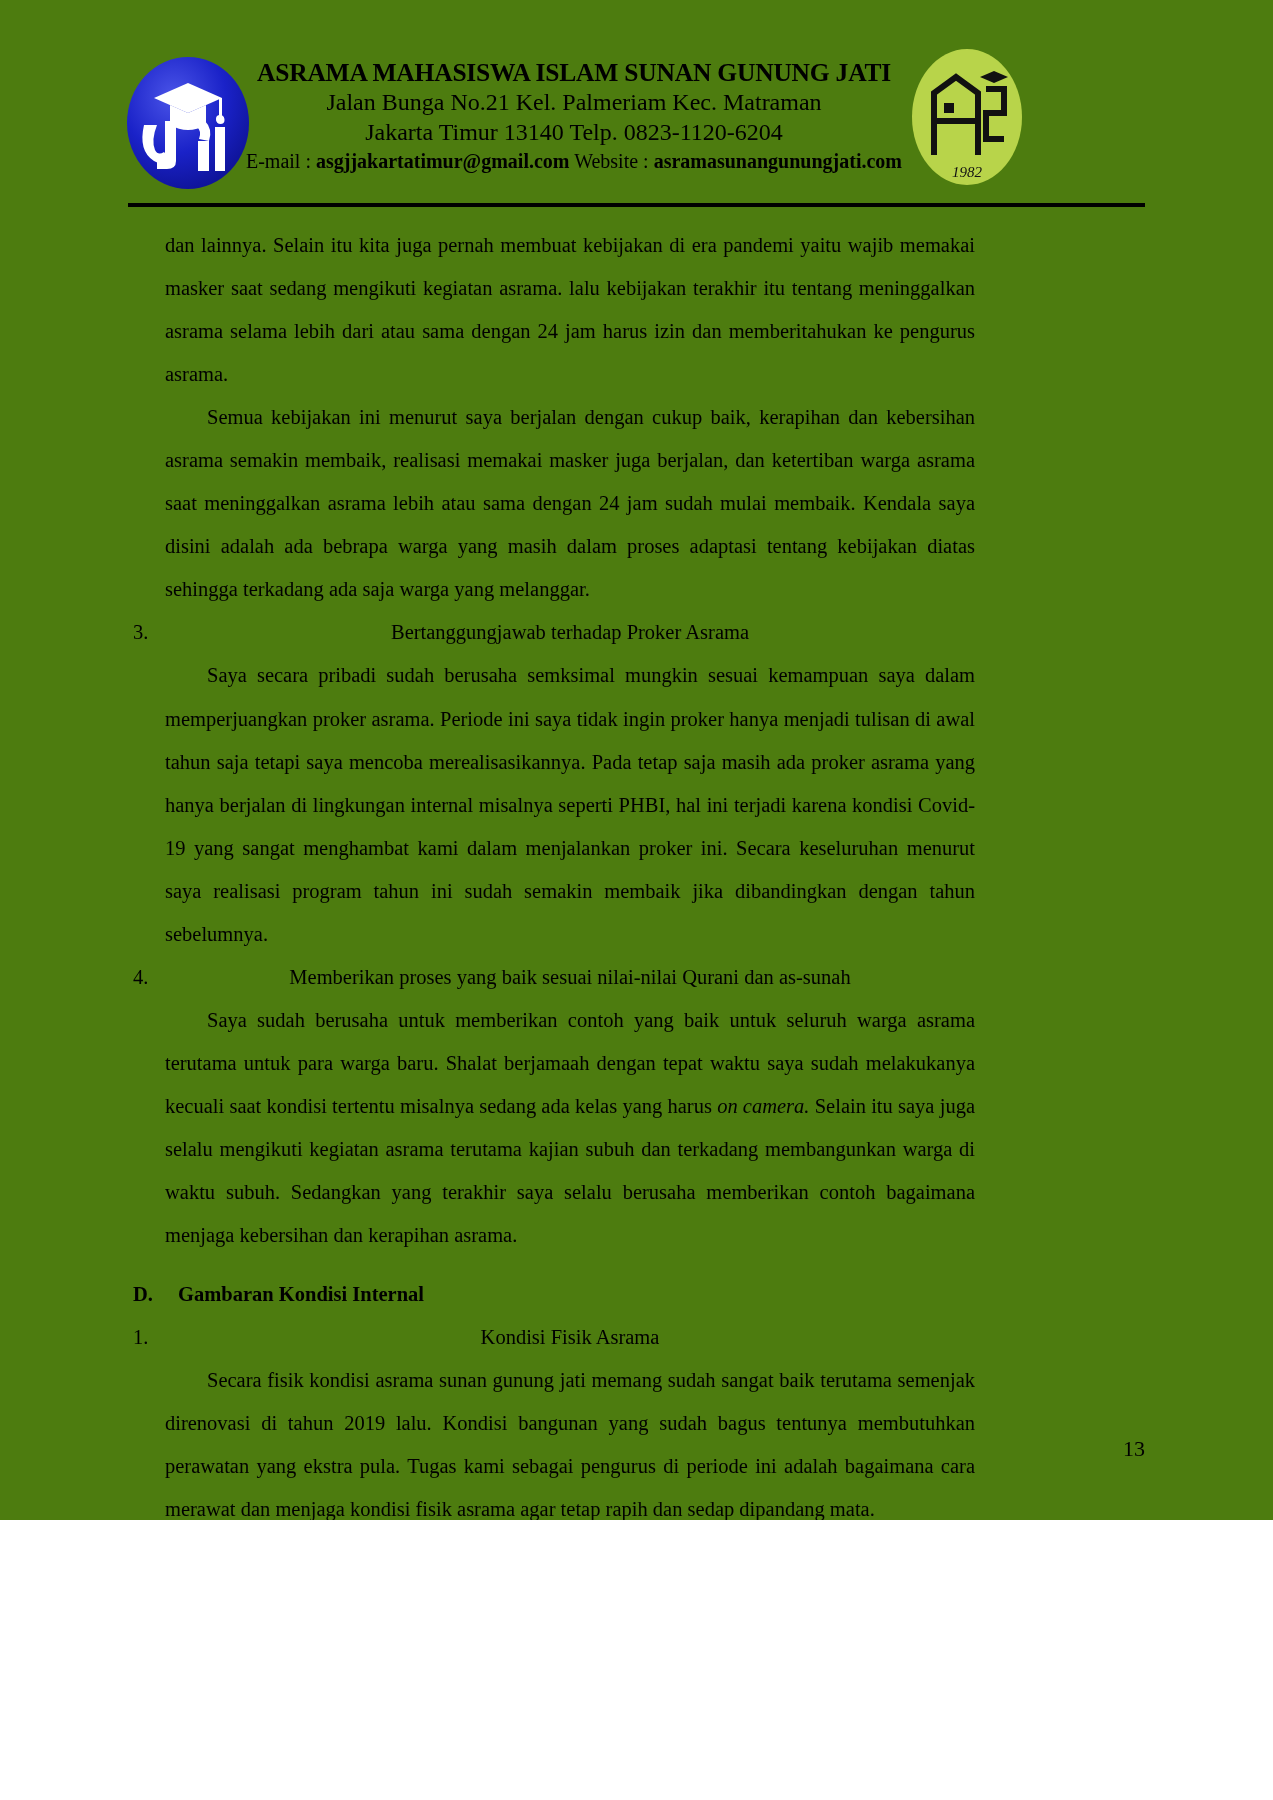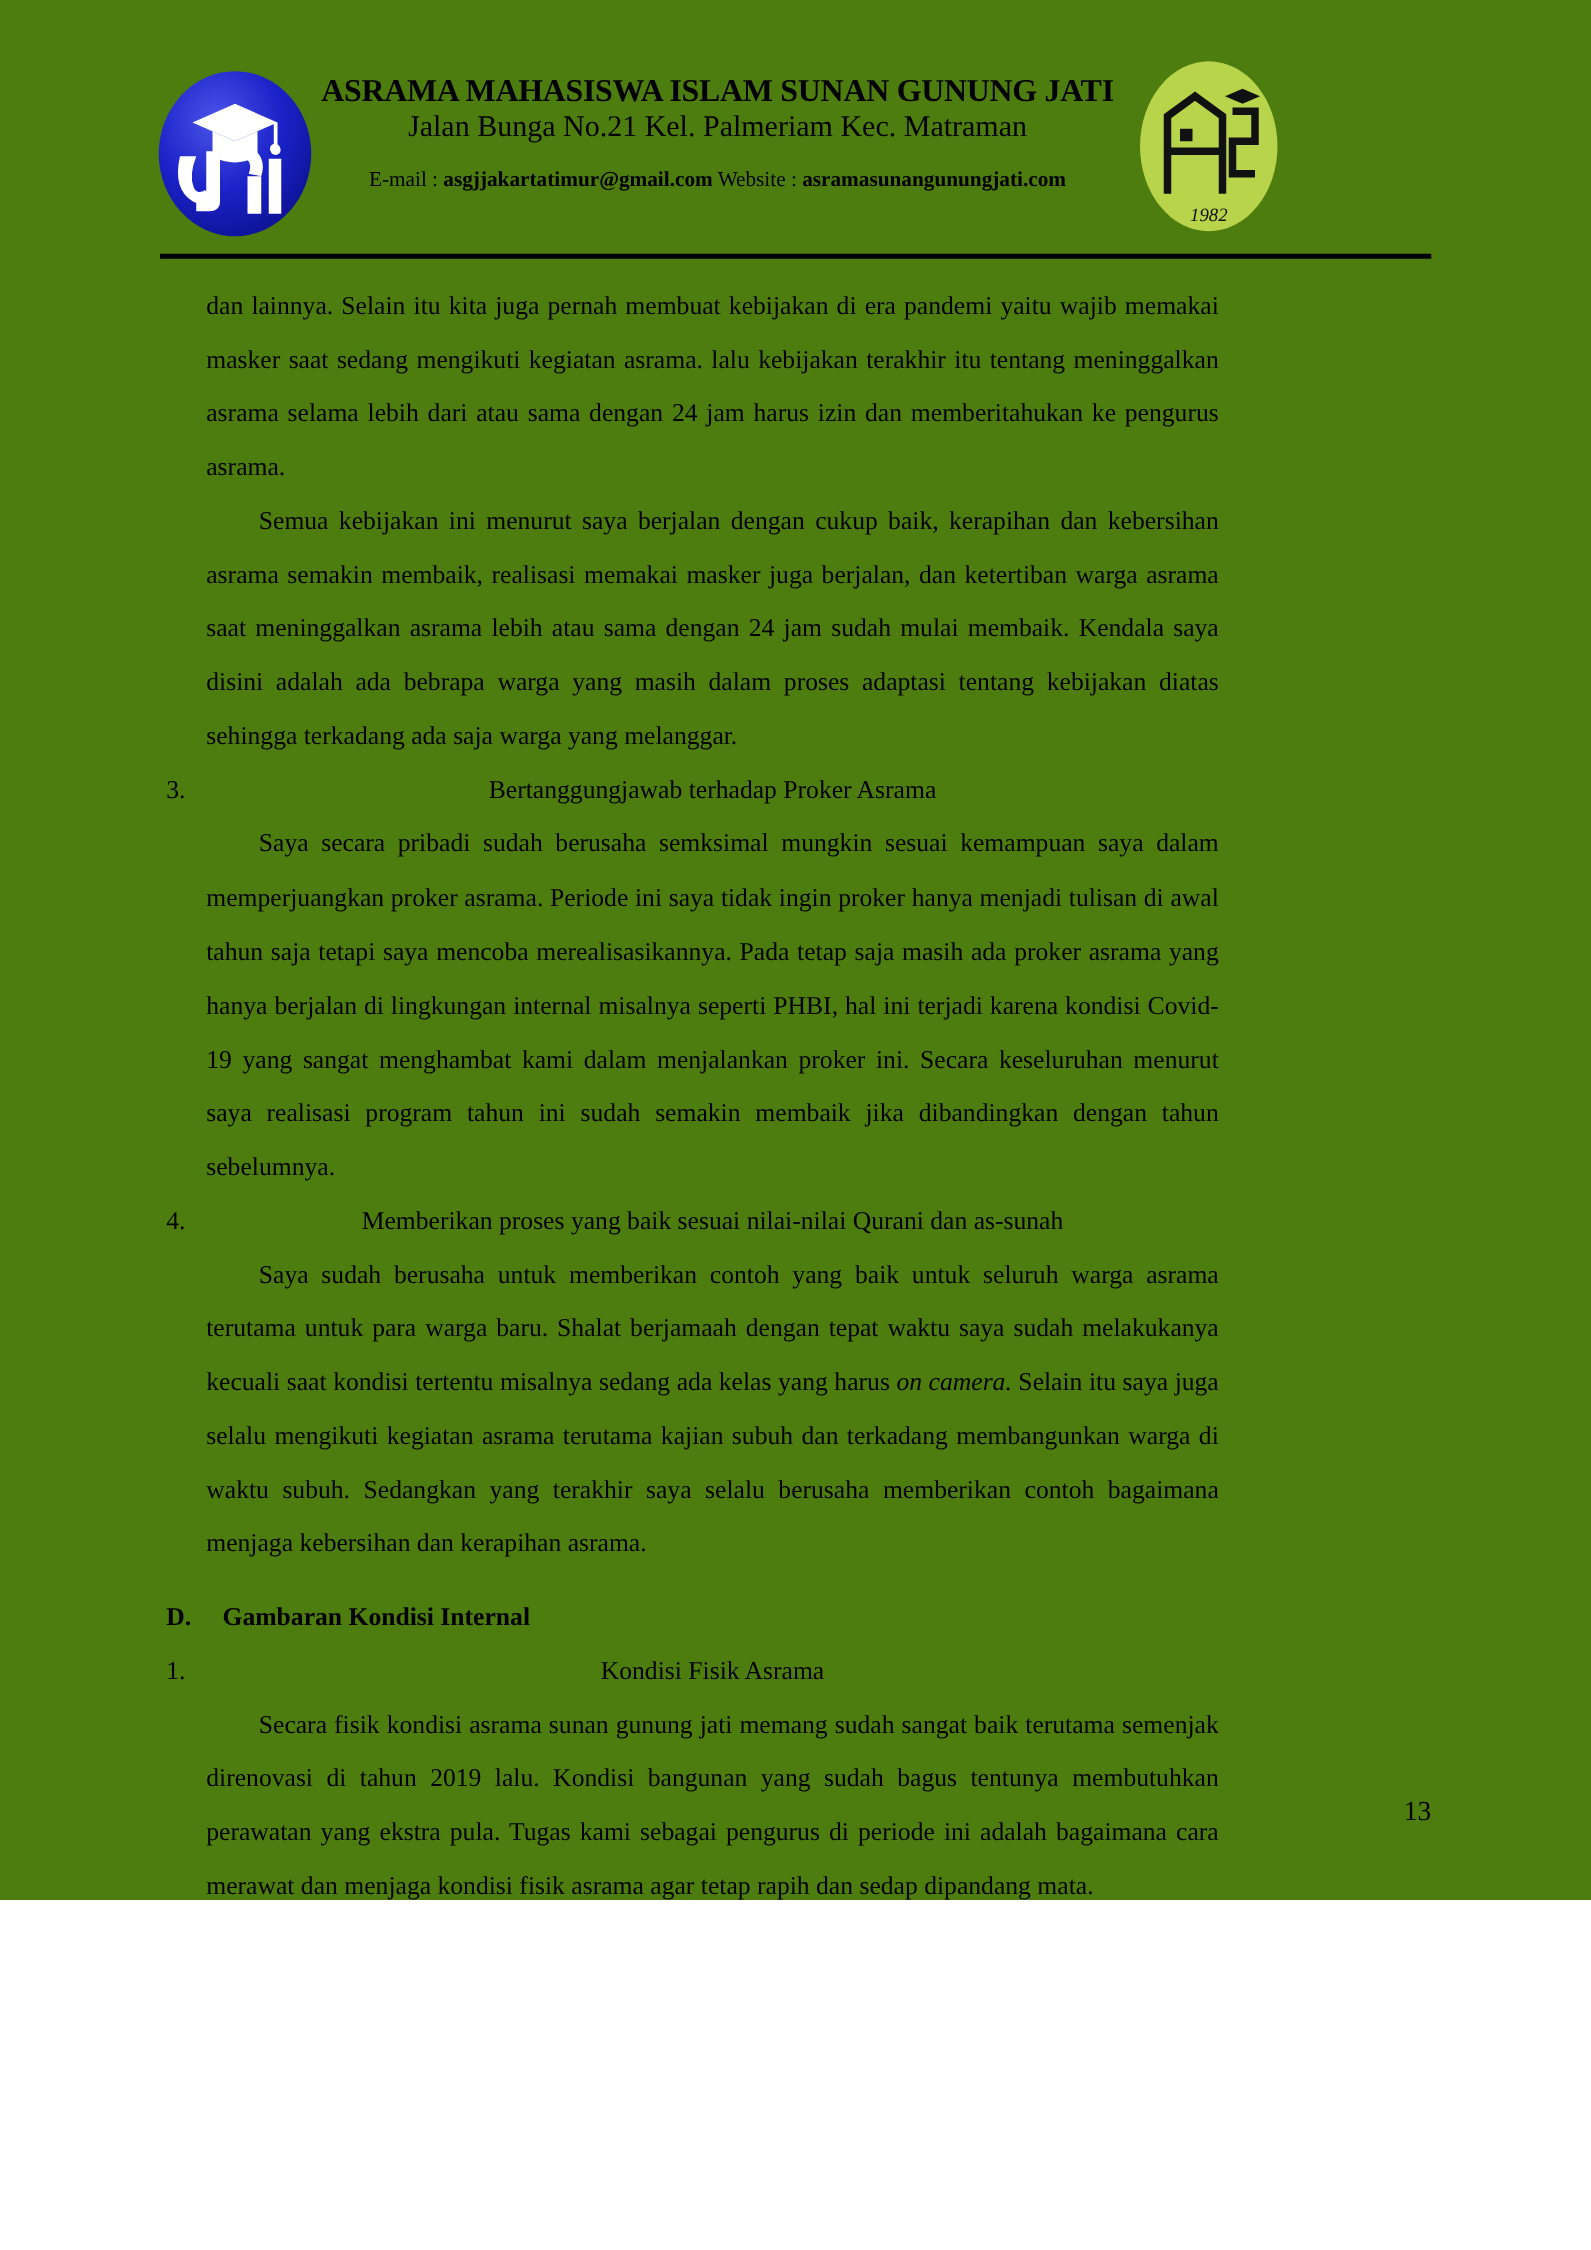--- a/index.html
+++ b/index.html
@@ -60,22 +60,22 @@
     letter-spacing: -0.2px;
     white-space: nowrap;
   }
   .head-line2,
   .head-line3 {
     font-size: 24px;
     margin-top: 2px;
     white-space: nowrap;
   }
   .head-line4 {
-    font-size: 17px;
-    margin-top: 17px;
+    font-size: 20px;
+    margin-top: 3px;
     white-space: nowrap;
   }
   .head-line4 .em {
     font-weight: bold;
   }
 
   .rule {
     position: absolute;
     left: 128px;
     top: 203px;
@@ -174,20 +174,21 @@
           <path d="M74 86 l11 0 l0 30 l-11 0 z"></path>
           <path d="M91 72 l10 0 l0 44 l-10 0 z"></path>
           <circle cx="96" cy="64" r="4"></circle>
         </g>
       </svg>
     </div>
 
     <div class="head-text">
       <div class="head-line1">ASRAMA MAHASISWA ISLAM SUNAN GUNUNG JATI</div>
       <div class="head-line2">Jalan Bunga No.21 Kel. Palmeriam Kec. Matraman</div>
+      <div class="head-line3">Jakarta Timur 13140 Telp. 0823-1120-6204</div>
       <div class="head-line4"><span>E-mail : </span><span class="em">asgjjakartatimur@gmail.com</span><span> Website : </span><span class="em">asramasunangunungjati.com</span></div>
     </div>
 
     <div class="logo-right">
       <svg width="118" height="140" viewBox="0 0 118 140" aria-hidden="true">
         <ellipse cx="59" cy="70" rx="55" ry="68" fill="#b8d44a"></ellipse>
         <g fill="none" stroke="#111111" stroke-width="6" stroke-linejoin="miter">
 
           <path d="M26 108 L26 46 L48 30 L70 46 L70 108"></path>
           <path d="M26 74 L70 74"></path>

